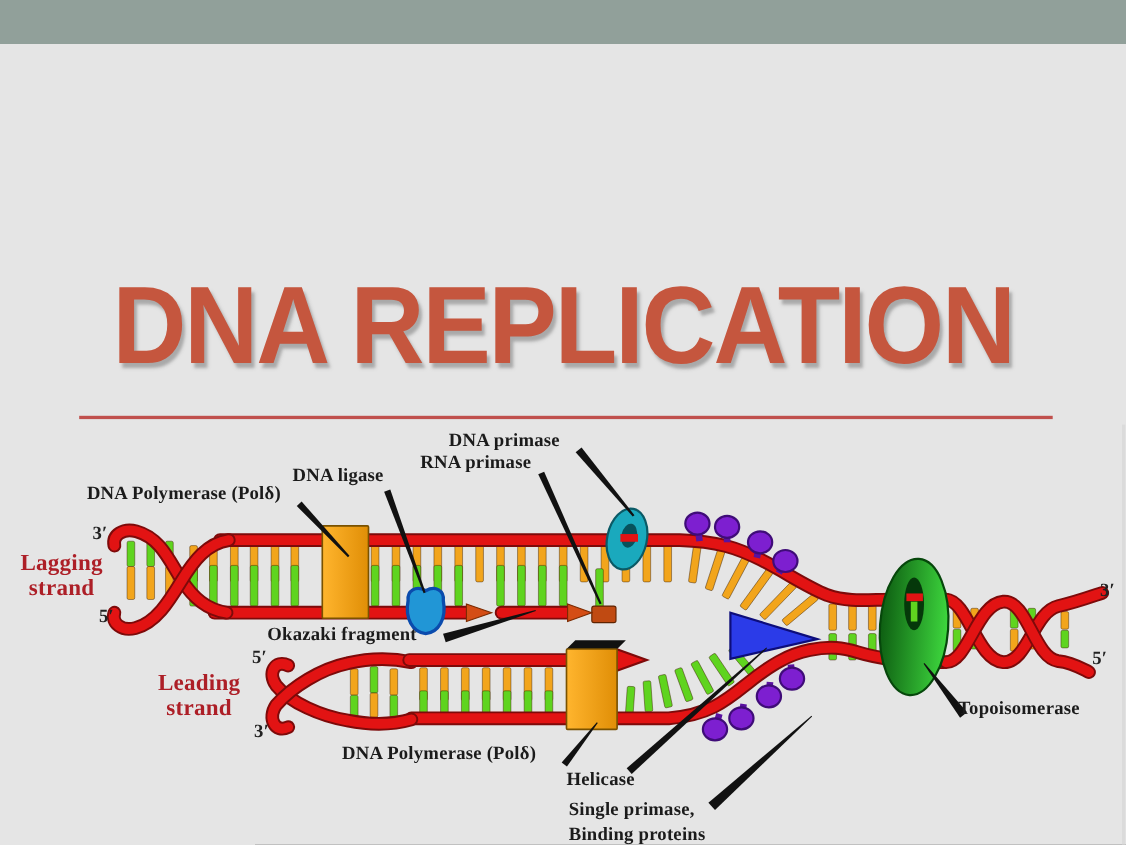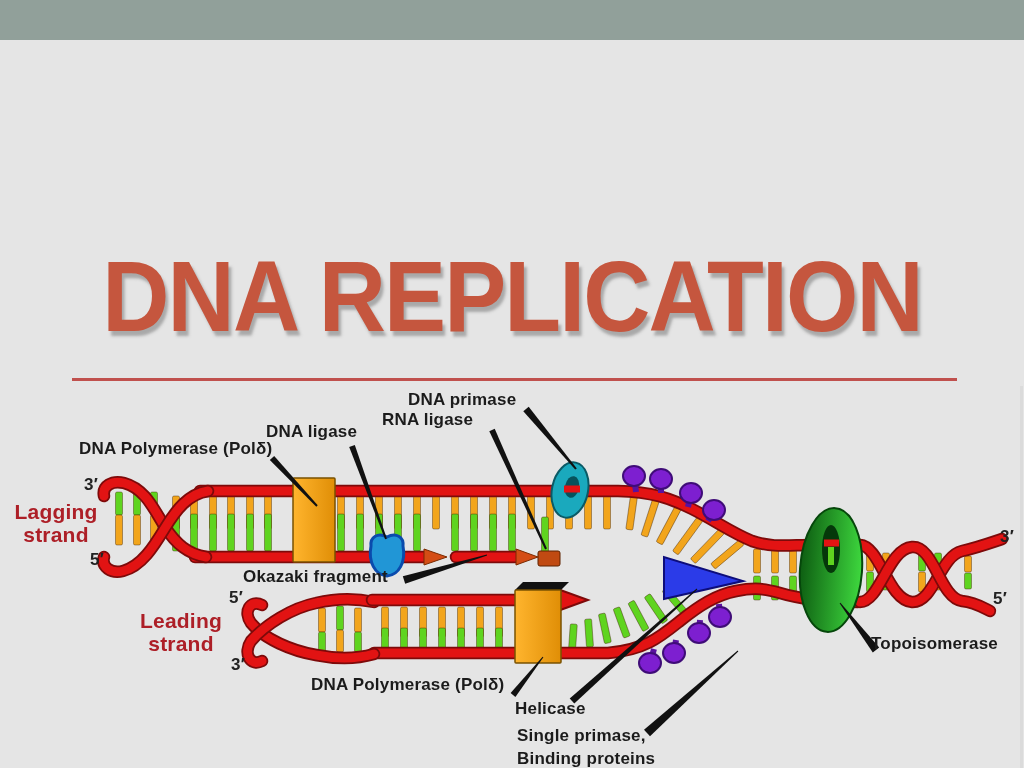--- a/index.html
+++ b/index.html
@@ -10,21 +10,21 @@
   .slide-title{position:absolute;left:0;top:244px;width:1024px;text-align:center;
            font-size:100px;line-height:104px;font-weight:700;letter-spacing:-2px;
            color:var(--title-color,#C5563E);transform:scaleX(0.93);
            text-shadow:3px 5px 3px rgba(110,110,110,.5);white-space:nowrap;}
   .title-underline{position:absolute;left:72px;top:378px;width:885px;height:3px;
            background:var(--underline-color,#C0504D);}
   .right-sliver{position:absolute;left:1020px;top:386px;width:3px;height:382px;
            background:#DBDBDB;}
   #dna-art{position:absolute;left:0;top:385px;width:1024px;height:383px;}
   .lbl{position:absolute;font-size:17px;font-weight:700;color:#1b1b1b;
-       letter-spacing:.2px;white-space:nowrap;}
+       letter-spacing:.2px;white-space:nowrap;font-family:Liberation Serif, serif;}
   .prime{font-size:17px;color:#222;}
   .strand-name{font-size:21px;line-height:23px;color:var(--label-red,#AD1F27);
        text-align:center;}
   .two-line{line-height:22.5px;}
 </style>
 </head>
 <body>
 
 <div class="slide">
   <div class="top-bar"></div>
@@ -194,21 +194,21 @@
       <polygon points="489.3,431.2 545.1,549.4 546.9,548.6 494.7,428.8" fill="#111111"></polygon>
       <polygon points="523.3,411.2 575.2,469.6 576.8,468.4 528.7,406.8" fill="#111111"></polygon>
       <polygon points="405.2,583.8 487.1,555.5 486.9,554.5 402.8,576.2" fill="#111111"></polygon>
       <polygon points="515.4,696.9 543.4,657.3 542.6,656.7 510.6,693.1" fill="#111111"></polygon>
       <polygon points="574.3,703.6 697.3,589.4 696.7,588.6 569.7,698.4" fill="#111111"></polygon>
       <polygon points="650.0,736.3 738.3,651.4 737.7,650.6 644.0,729.7" fill="#111111"></polygon>
       <polygon points="879.2,647.6 840.4,602.7 839.6,603.3 872.8,652.4" fill="#111111"></polygon>
     </svg>
 
   <div class="lbl" style="left:408px;top:390px">DNA primase</div>
-  <div class="lbl" style="left:382px;top:410px">RNA ligase</div>
+  <div class="lbl" style="left:382px;top:410px">RNA primase</div>
   <div class="lbl" style="left:266px;top:422px">DNA ligase</div>
   <div class="lbl" style="left:79px;top:439px">DNA Polymerase (Polδ)</div>
   <div class="lbl" style="left:243px;top:567px">Okazaki fragment</div>
   <div class="lbl" style="left:311px;top:675px">DNA Polymerase (Polδ)</div>
   <div class="lbl" style="left:515px;top:699px">Helicase</div>
   <div class="lbl two-line" style="left:517px;top:725px">
     <div>Single primase,</div>
     <div>Binding proteins</div>
   </div>
   <div class="lbl" style="left:871px;top:634px">Topoisomerase</div>

